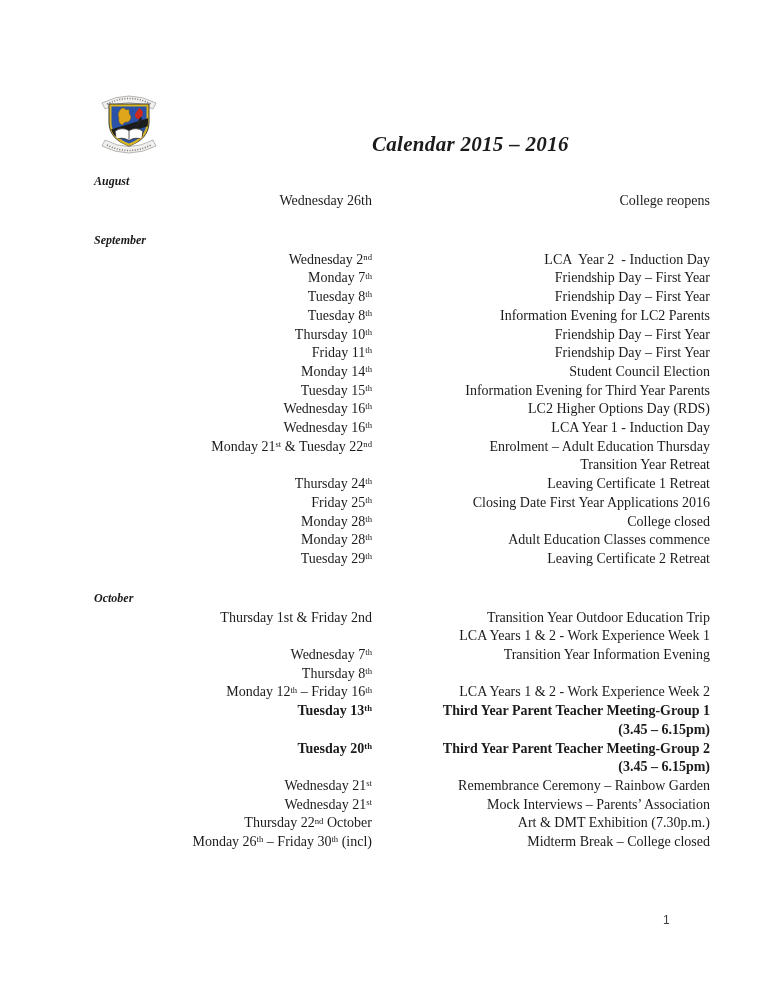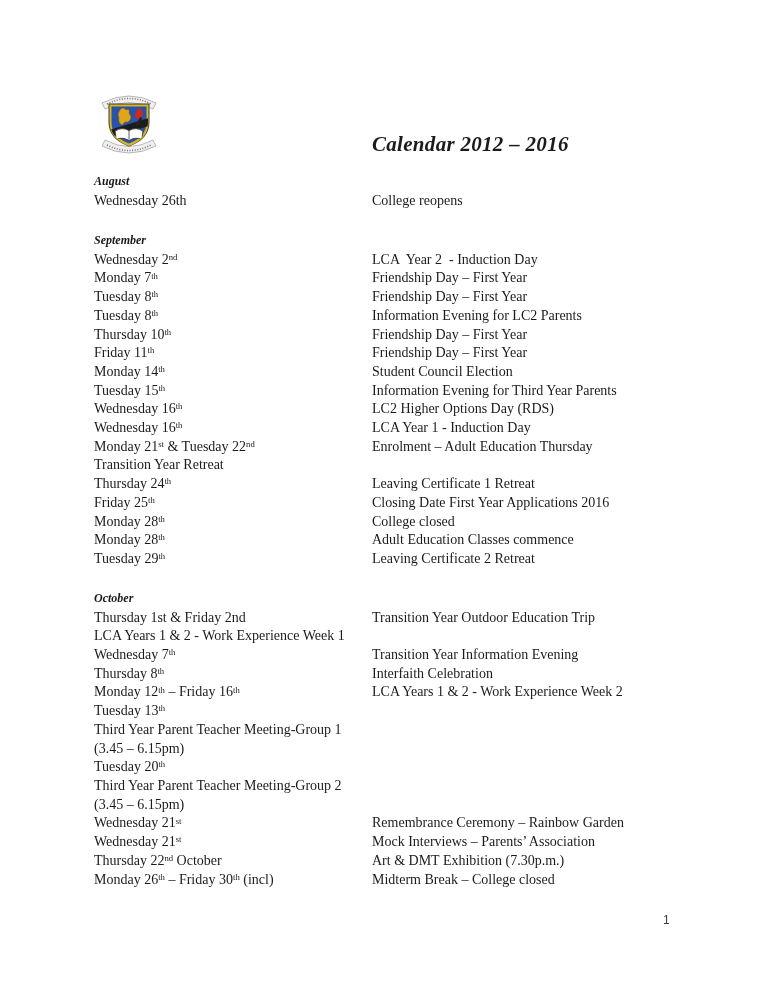--- a/index.html
+++ b/index.html
@@ -42,24 +42,25 @@
     font-style: italic;
     font-weight: bold;
     line-height: 22px;
   }
   .section { margin: 0; }
   .section + .section { margin-top: 18px; }
   .row {
     display: flex;
     font-size: 14px;
     line-height: 18.7px;
+    text-align: right;
   }
   .row .date { width: 278px; flex: none; white-space: pre-wrap; }
   .row .event { flex: 1; white-space: pre-wrap; }
-  .row.bold { font-weight: normal; flex-direction: column; }
+  .row.bold { font-weight: bold; }
   sup {
     font-size: 0.62em;
     line-height: 0;
     vertical-align: baseline;
     position: relative;
     top: -0.45em;
   }
   .page-number {
     position: absolute;
     left: 663px;
@@ -101,21 +102,21 @@
 
         <path d="M44,22 q5,2 3.5,7.5 l-3.5,4 q-4.5,-1 -4,-5.5 Z" fill="#cc2a1e"></path>
         <rect x="42.6" y="31" width="2.4" height="10" transform="rotate(32 43.8 36)" fill="#222"></rect>
 
         <path d="M20,45 q7,-4.5 14,-0.5 q7,-4 14,0.5 l-1.2,8.5 q-6,-3 -12.8,1 q-6.8,-4 -12.8,-1 Z" fill="#ffffff" stroke="#333" stroke-width="0.9"></path>
         <path d="M34,44.5 L34,53.5" stroke="#333" stroke-width="0.8"></path>
       </g>
     </svg>
   </div>
 
-  <h1 class="title">Calendar 2012 – 2016</h1>
+  <h1 class="title">Calendar 2015 – 2016</h1>
 
   <div class="content" id="content">
       <section class="section">
         <h2 class="section-heading">August</h2>
         <div class="row">
           <span class="date">Wednesday 26th</span>
           <span class="event">College reopens</span>
         </div>
       </section>
       <section class="section">
@@ -196,21 +197,20 @@
         </div>
         <div class="row">
           <span class="event">LCA Years 1 &amp; 2 - Work Experience Week 1</span>
         </div>
         <div class="row">
           <span class="date">Wednesday 7<sup>th</sup></span>
           <span class="event">Transition Year Information Evening</span>
         </div>
         <div class="row">
           <span class="date">Thursday 8<sup>th</sup></span>
-          <span class="event">Interfaith Celebration</span>
         </div>
         <div class="row">
           <span class="date">Monday 12<sup>th</sup> – Friday 16<sup>th</sup></span>
           <span class="event">LCA Years 1 &amp; 2 - Work Experience Week 2</span>
         </div>
         <div class="row bold">
           <span class="date">Tuesday 13<sup>th</sup></span>
           <span class="event">Third Year Parent Teacher Meeting-Group 1<br>(3.45 – 6.15pm)</span>
         </div>
         <div class="row bold">

